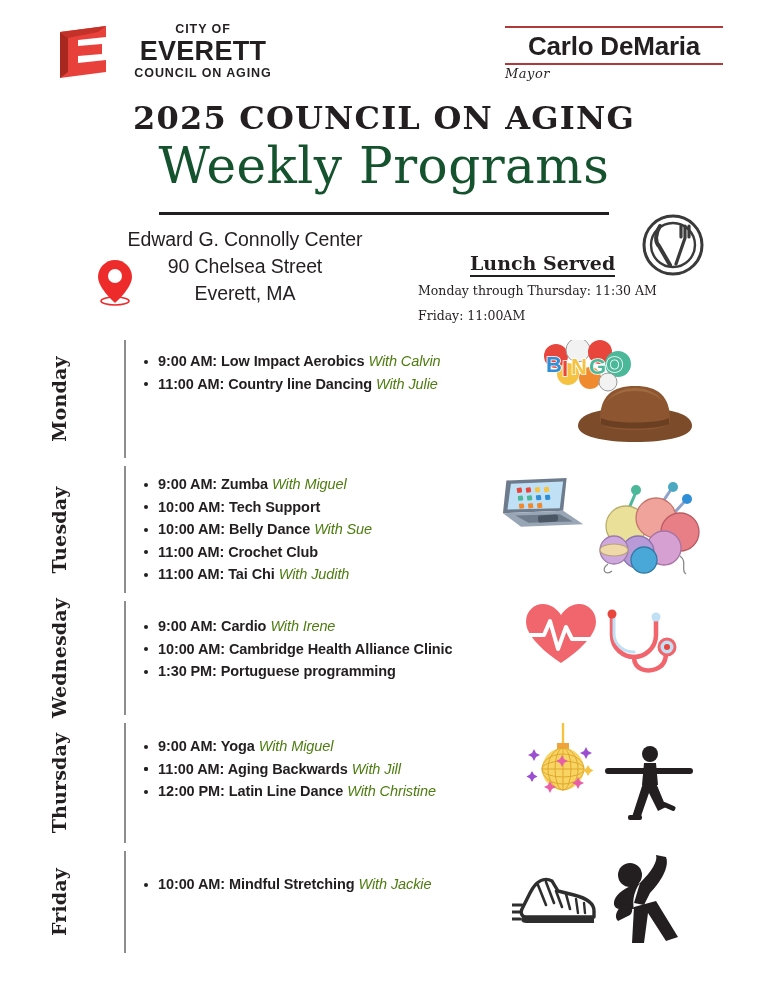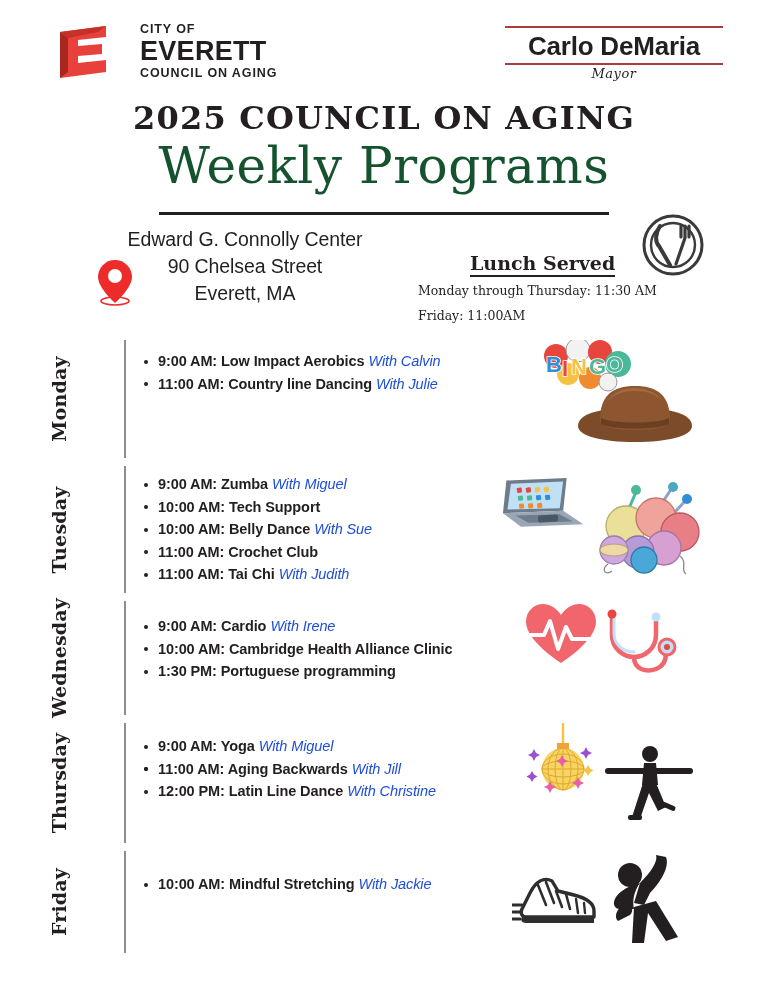--- a/index.html
+++ b/index.html
@@ -30,23 +30,24 @@
     height: 58px;
   }
   #logo-mark {
     position: absolute;
     left: 0; top: 0;
     width: 62px;
     height: 56px;
   }
   #logo-text {
     position: absolute;
-    left: 88px;
+    left: 56px;
     top: -2px;
     width: 190px;
+    text-align: center;
   }
   .logo-line-small {
     font-weight: bold;
     font-size: 12.5px;
     letter-spacing: 0.9px;
     color: #231f20;
     line-height: 15px;
   }
   .logo-line-big {
     font-weight: bold;
@@ -70,21 +71,21 @@
   #mayor-name {
     font-weight: bold;
     font-size: 26px;
     color: #231f20;
     text-align: center;
     line-height: 32px;
     letter-spacing: -0.2px;
     padding: 2px 0 1px 0;
   }
   #mayor-sub {
-    text-align: center;
+    text-align: left;
     font-family: "DejaVu Serif", serif;
     font-style: italic;
     font-size: 13px;
     color: #231f20;
     padding-top: 1px;
     letter-spacing: 0.5px;
   }
 
   
   #title-block {
@@ -237,21 +238,21 @@
     border-radius: 50%;
   }
   .item-main {
     font-weight: bold;
     color: #231f20;
     letter-spacing: -0.1px;
   }
   .item-with {
     font-style: italic;
     font-weight: normal;
-    color: #1d4ed8;
+    color: #4d7c0f;
     letter-spacing: -0.1px;
   }
   .day-art {
     position: absolute;
     top: 0;
     left: 500px;
     width: 268px;
     height: 100%;
   }
 

